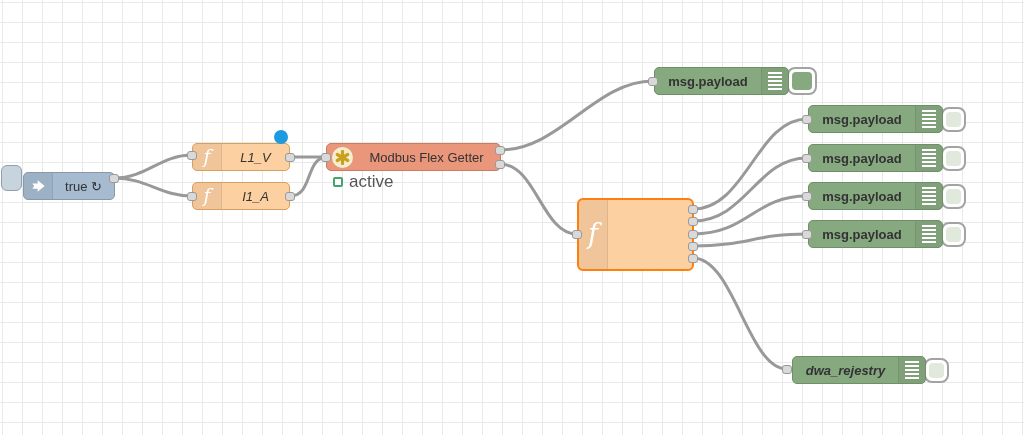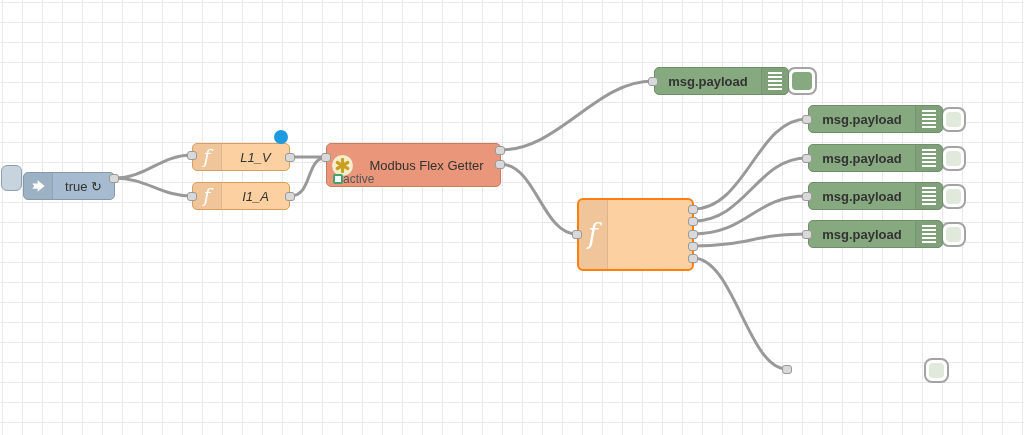--- a/index.html
+++ b/index.html
@@ -58,22 +58,22 @@
     border:2px solid #a3a3a3;border-radius:8px;padding:3px;
   }
   .toggle .inner{width:100%;height:100%;border-radius:4px;}
   .inner.on{background:var(--debug-fill);}
   .inner.off{background:#e0e9dc;}
   .inject-btn{
     position:absolute;z-index:1;box-sizing:border-box;left:1px;top:165px;width:21px;height:26px;
     background:#c7d3dd;border:1.5px solid #8ea0b0;border-radius:6px;
   }
   .status{
-    position:absolute;z-index:2;display:flex;align-items:center;
-    font-size:12px;color:#555;
+    position:absolute;z-index:2;display:flex;align-items:center;gap:6px;
+    font-size:17px;color:#555;
   }
   .status-dot{
     width:10px;height:10px;box-sizing:border-box;border:2.5px solid var(--status-green);
     border-radius:2px;background:#fff;
   }
   .changed-dot{
     position:absolute;z-index:6;width:14px;height:14px;border-radius:50%;
     background:var(--changed-dot);
   }
 </style>
@@ -114,21 +114,21 @@
   </div>
   <div class="changed-dot" style="left:274px;top:130px;"></div>
 
   <div class="node n-func italic" style="left:192px;top:182px;width:98px;height:28px;">
     <div class="icon-box">
         <span class="f-glyph">f</span>
       </div>
     <div class="node-label">I1_A</div>
   </div>
 
-  <div class="node n-modbus" style="left:326px;top:143px;width:175px;height:44px;">
+  <div class="node n-modbus" style="left:326px;top:143px;width:175px;height:28px;">
     <div class="modbus-icon">
       <svg width="15" height="15" viewBox="0 0 16 16">
         <g stroke="#c9a11f" stroke-width="3.4" stroke-linecap="round">
           <line x1="8" y1="1.5" x2="8" y2="14.5"></line>
           <line x1="2.4" y1="4.8" x2="13.6" y2="11.2"></line>
           <line x1="2.4" y1="11.2" x2="13.6" y2="4.8"></line>
         </g>
       </svg>
     </div>
     <div class="node-label">Modbus Flex Getter</div>
@@ -190,20 +190,26 @@
   <div class="node n-debug" style="left:808px;top:220px;width:135px;height:28px;">
     <div class="node-label">msg.payload</div>
     <div class="icon-box right">
         <div class="lines-icon"></div>
       </div>
   </div>
 
   <div class="toggle" style="left:924px;top:358px;width:25px;height:25px;">
       <div class="inner off"></div>
     </div>
+  <div class="node n-debug italic" style="left:792px;top:356px;width:134px;height:28px;">
+    <div class="node-label">dwa_rejestry</div>
+    <div class="icon-box right">
+        <div class="lines-icon"></div>
+      </div>
+  </div>
 
   <div class="port" style="left:109px;top:174px;"></div>
   <div class="port" style="left:187px;top:151px;"></div>
   <div class="port" style="left:285px;top:153px;"></div>
   <div class="port" style="left:187px;top:192px;"></div>
   <div class="port" style="left:285px;top:192px;"></div>
   <div class="port" style="left:321px;top:153px;"></div>
   <div class="port" style="left:495px;top:146px;"></div>
   <div class="port" style="left:495px;top:160px;"></div>
   <div class="port" style="left:648px;top:77px;"></div>

